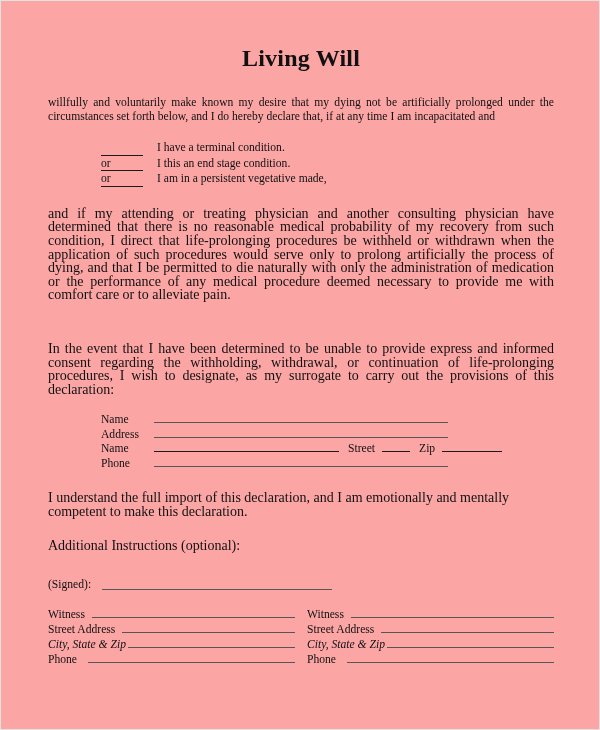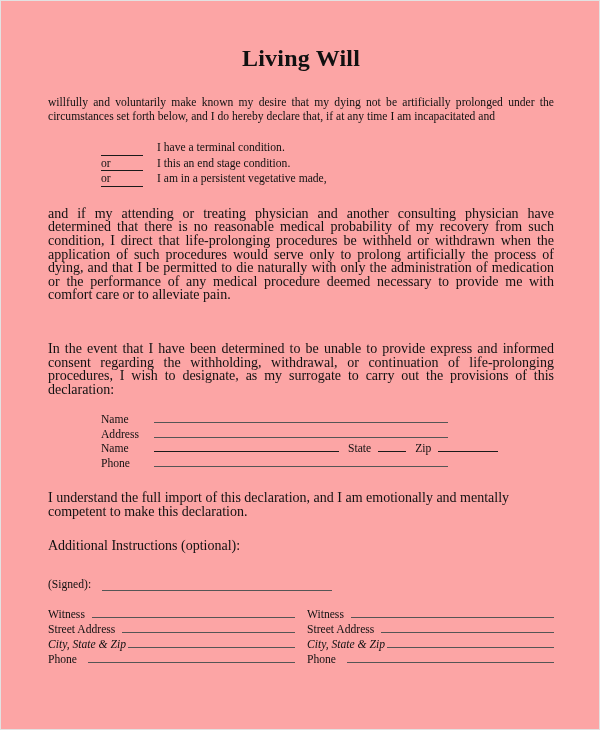--- a/index.html
+++ b/index.html
@@ -132,21 +132,21 @@
   .w-addr    { width: 294px; }
   .w-city    { width: 185px; }
   .w-state   { width: 28px; }
   .w-zip     { width: 60px; }
   .w-phone   { width: 294px; }
   .mini-label { padding: 0 7px 0 9px; }
 
   
   .signed-row {
     display: flex;
-    align-items: flex-end;
+    align-items: center;
     font-size: 11.6px;
     margin-top: 26px;
   }
   .signed-label { width: 54px; flex: none; }
   .signed-line {
     display: inline-block;
     width: 230px;
     border-bottom: 1.5px solid #555555;
     height: 9px;
   }
@@ -220,21 +220,21 @@
         <span class="field-label">Name</span>
         <span class="fline w-name"></span>
       </div>
       <div class="field-row field-indent">
         <span class="field-label">Address</span>
         <span class="fline w-addr"></span>
       </div>
       <div class="field-row field-indent">
         <span class="field-label">Name</span>
         <span class="fline fline-dark w-city"></span>
-        <span class="mini-label">State</span>
+        <span class="mini-label">Street</span>
         <span class="fline fline-dark w-state"></span>
         <span class="mini-label">Zip</span>
         <span class="fline fline-dark w-zip"></span>
       </div>
       <div class="field-row field-indent">
         <span class="field-label">Phone</span>
         <span class="fline w-phone"></span>
       </div>
     </div>
 

